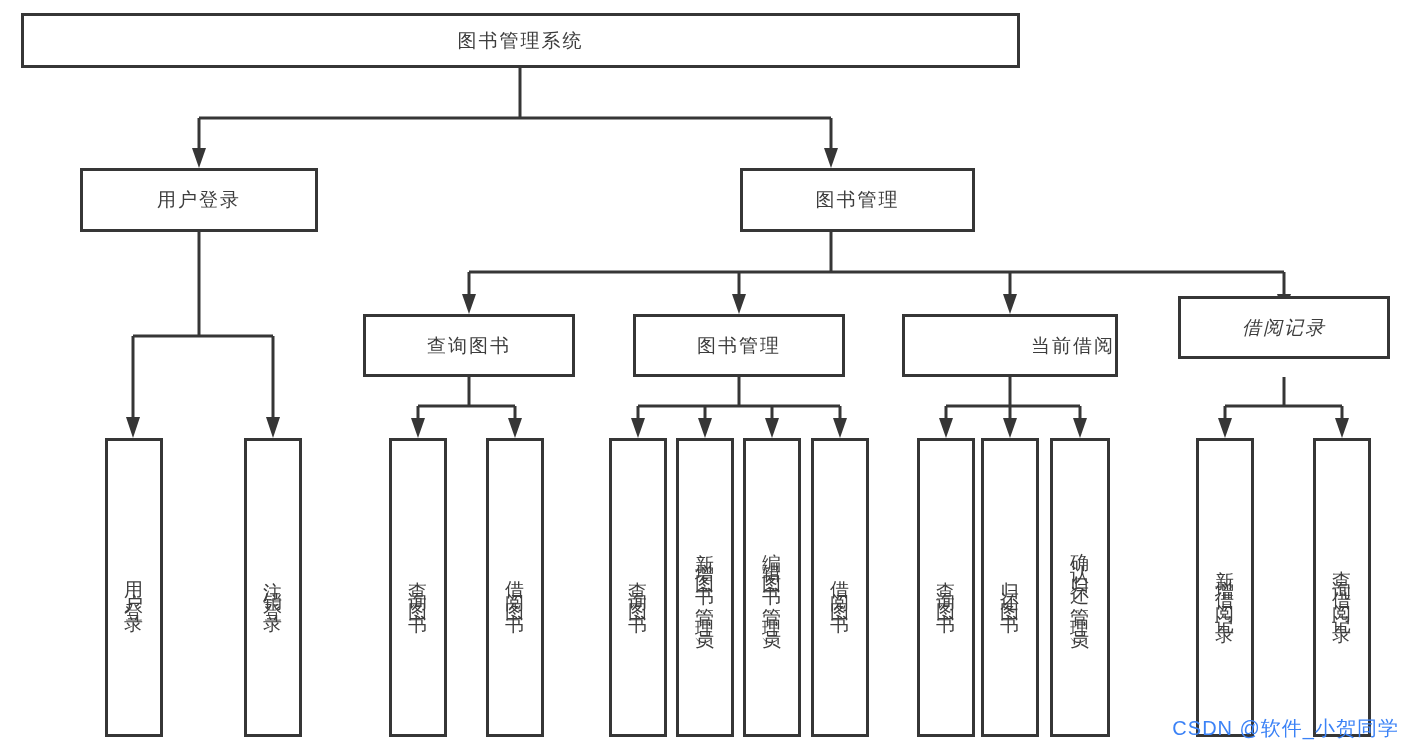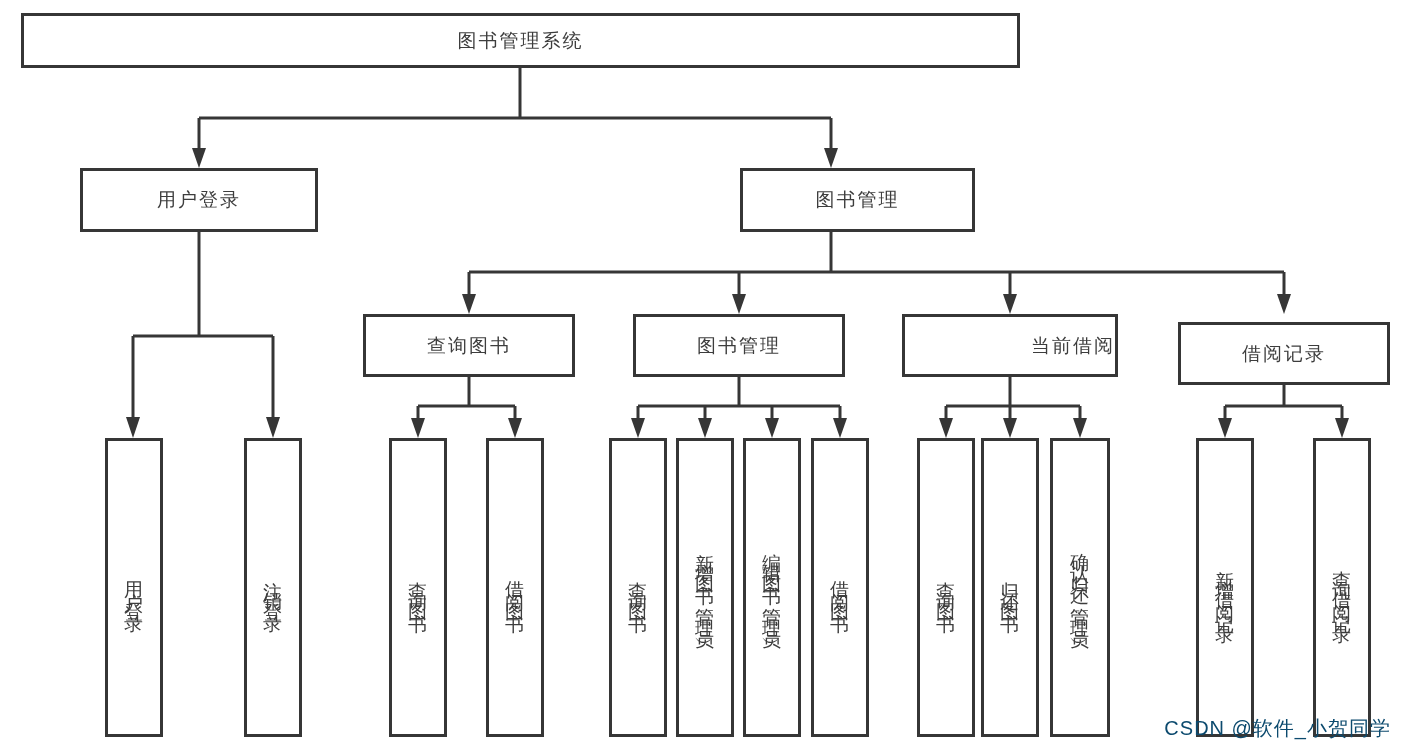--- a/index.html
+++ b/index.html
@@ -53,24 +53,24 @@
     writing-mode: vertical-rl;
     text-orientation: mixed;
     font-size: 19px;
     color: #3d3d3d;
     letter-spacing: 11px;
     line-height: 1;
     white-space: nowrap;
   }
   .watermark {
     position: absolute;
-    right: 14px;
+    right: 6px;
     bottom: 5px;
     font-size: 20px;
-    color: #0c4a6e;
+    color: #3b82f6;
     letter-spacing: 1px;
     z-index: 3;
     white-space: nowrap;
   }
 </style>
 </head>
 <body>
 
 <div class="canvas">
 
@@ -157,21 +157,21 @@
 
   <div class="hbox" style="left:363px; top:314px; width:212px; height:63px;">
     <span class="label">查询图书</span>
   </div>
   <div class="hbox" style="left:633px; top:314px; width:212px; height:63px;">
     <span class="label">图书管理</span>
   </div>
   <div class="hbox" style="left:902px; top:314px; width:216px; height:63px;justify-content:flex-end;">
     <span class="label">当前借阅</span>
   </div>
-  <div class="hbox" style="left:1178px; top:322px; width:212px; height:63px;">
+  <div class="hbox" style="left:1178px; top:296px; width:212px; height:63px;font-style:italic;">
     <span class="label">借阅记录</span>
   </div>
 
   <div class="vbox" style="left:105px; top:438px; width:58px; height:299px;">
     <span class="vlabel">用户登录</span>
   </div>
   <div class="vbox" style="left:244px; top:438px; width:58px; height:299px;">
     <span class="vlabel">注销登录</span>
   </div>
 

